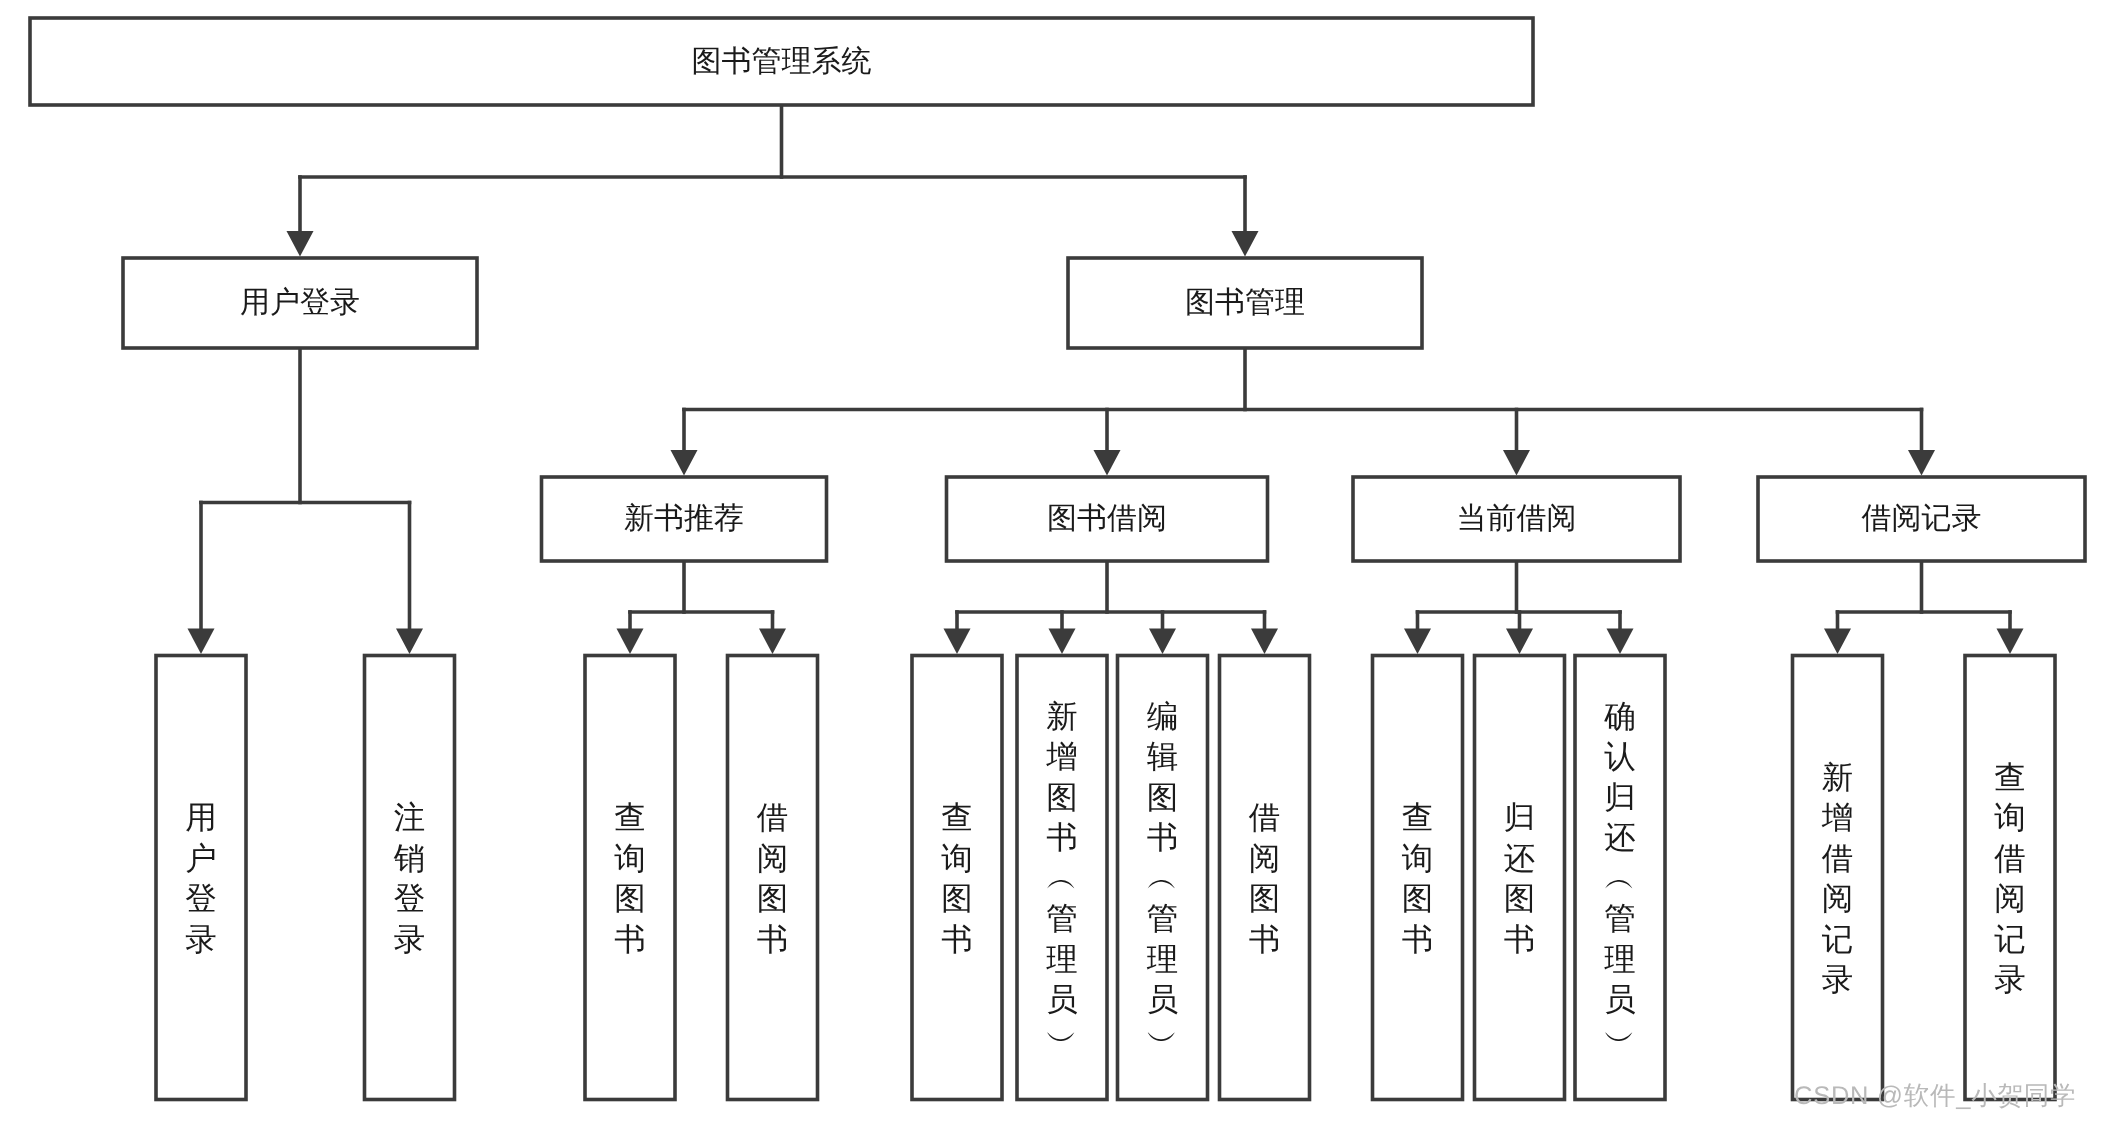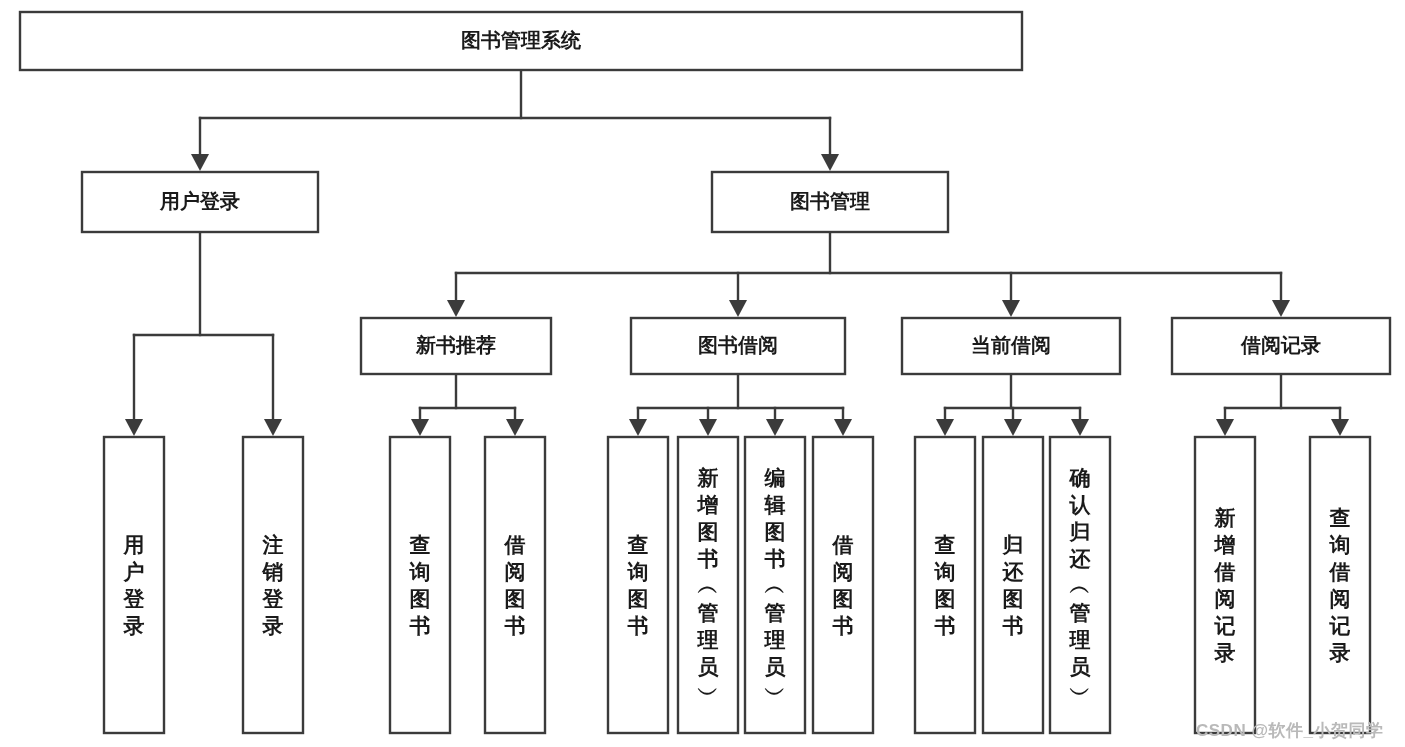--- a/index.html
+++ b/index.html
@@ -11,21 +11,20 @@
     width: 1405px;
     height: 747px;
     font-family: "Liberation Sans", "DejaVu Sans", sans-serif;
     overflow: hidden;
     position: relative;
   }
   #diagram-root {
     position: relative;
     width: 1380px;
     height: 747px;
-    font-weight: bold;
   }
   svg#diagram-svg {
     position: absolute;
     left: 0;
     top: 0;
     width: 1405px;
     height: 747px;
     display: block;
   }
   .node-box {

